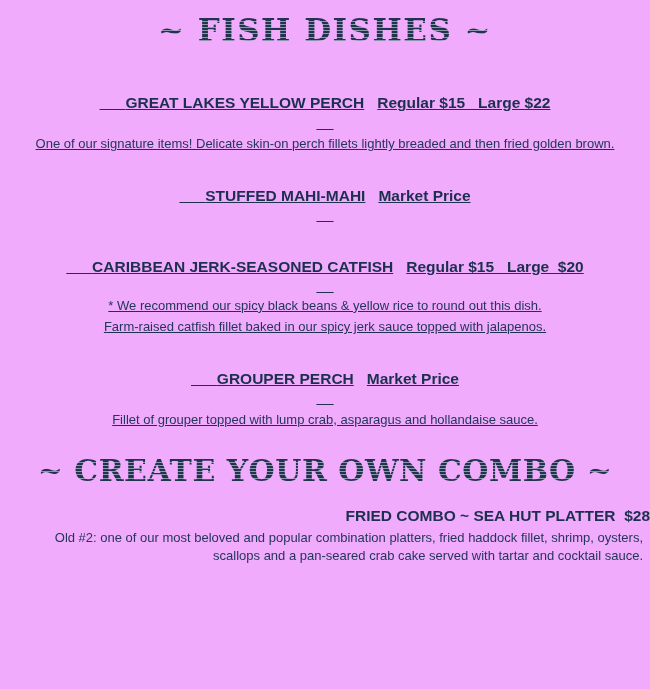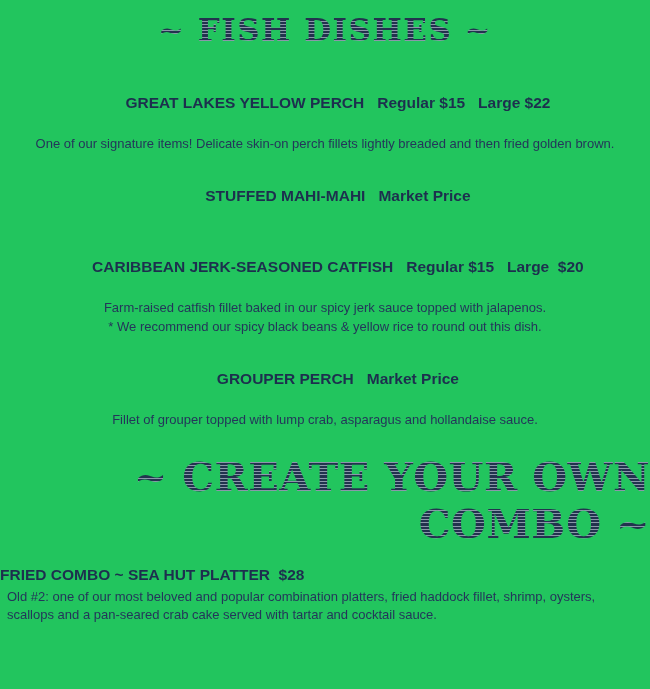--- a/index.html
+++ b/index.html
@@ -1,20 +1,20 @@
 <!DOCTYPE html>
 <html><head>
 <meta charset="utf-8">
 <style>
   html,body { margin:0; padding:0; background:#ffffff; }
   .page {
     position:relative;
     width:650px; height:689px;
     overflow:hidden;
-    background:#22c55e;
+    background:#f0abfc;
     color:#203150;
     font-family:"Liberation Sans", sans-serif;
     box-sizing:border-box;
   }
   
   .display {
     text-align:center;
     font-family:"DejaVu Serif", serif;
     font-weight:bold;
     color:#2a3b57;
@@ -22,23 +22,23 @@
   @supports ((-webkit-background-clip: text) or (background-clip: text)) {
     .display {
       background: repeating-linear-gradient(to bottom, #22334e 0px, #22334e 2.2px, #8b97aa 2.2px, #8b97aa 3.2px);
       -webkit-background-clip: text;
       background-clip: text;
       color: transparent;
       -webkit-text-fill-color: transparent;
     }
   }
   .d1 { font-size:31px; letter-spacing:1.5px; margin:12px 0 26px; }
-  .d2 { font-size:40px; letter-spacing:0.5px; margin:24px 0 18px;text-align:right; }
+  .d2 { font-size:30px; letter-spacing:0.5px; margin:24px 0 18px; }
 
-  .item { text-align:center; margin-bottom:13px; }
+  .item { text-align:center; margin-bottom:13px;text-decoration:underline; }
   .item-head {
     font-weight:bold;
     font-size:15.5px;
     line-height:1.25;
     white-space:pre-wrap;
     color:#1d2f4e;
   }
   .price { margin-left:13px; }
   .desc {
     font-size:13px;
@@ -52,21 +52,21 @@
   .intro {
     font-weight:bold;
     font-size:15px;
     line-height:1.4;
     text-align:center;
     max-width:598px;
     margin:0 auto 32px;
     white-space:pre-wrap;
     color:#1d2f4e;
   }
-  .combo-item { text-align:left; margin-bottom:12px; }
+  .combo-item { text-align:right; margin-bottom:12px; }
 </style>
 </head>
 <body>
 
 <div class="page">
 
   <h1 class="display d1">~ FISH DISHES ~</h1>
 
   <div class="item">
     <div class="item-head">
@@ -78,22 +78,22 @@
   <div class="item">
     <div class="item-head">
       <span>STUFFED MAHI-MAHI</span><span class="price">Market Price</span>
     </div>
   </div>
 
   <div class="item">
     <div class="item-head">
       <span>CARIBBEAN JERK-SEASONED CATFISH</span><span class="price">Regular $15   Large  $20</span>
     </div>
+    <div class="desc note">* We recommend our spicy black beans &amp; yellow rice to round out this dish.</div>
     <div class="desc">Farm-raised catfish fillet baked in our spicy jerk sauce topped with jalapenos.</div>
-    <div class="desc note">* We recommend our spicy black beans &amp; yellow rice to round out this dish.</div>
   </div>
 
   <div class="item">
     <div class="item-head">
       <span>GROUPER PERCH</span><span class="price">Market Price</span>
     </div>
     <div class="desc">Fillet of grouper topped with lump crab, asparagus and hollandaise sauce.</div>
   </div>
 
   <h1 class="display d2">~ CREATE YOUR OWN COMBO ~</h1>

